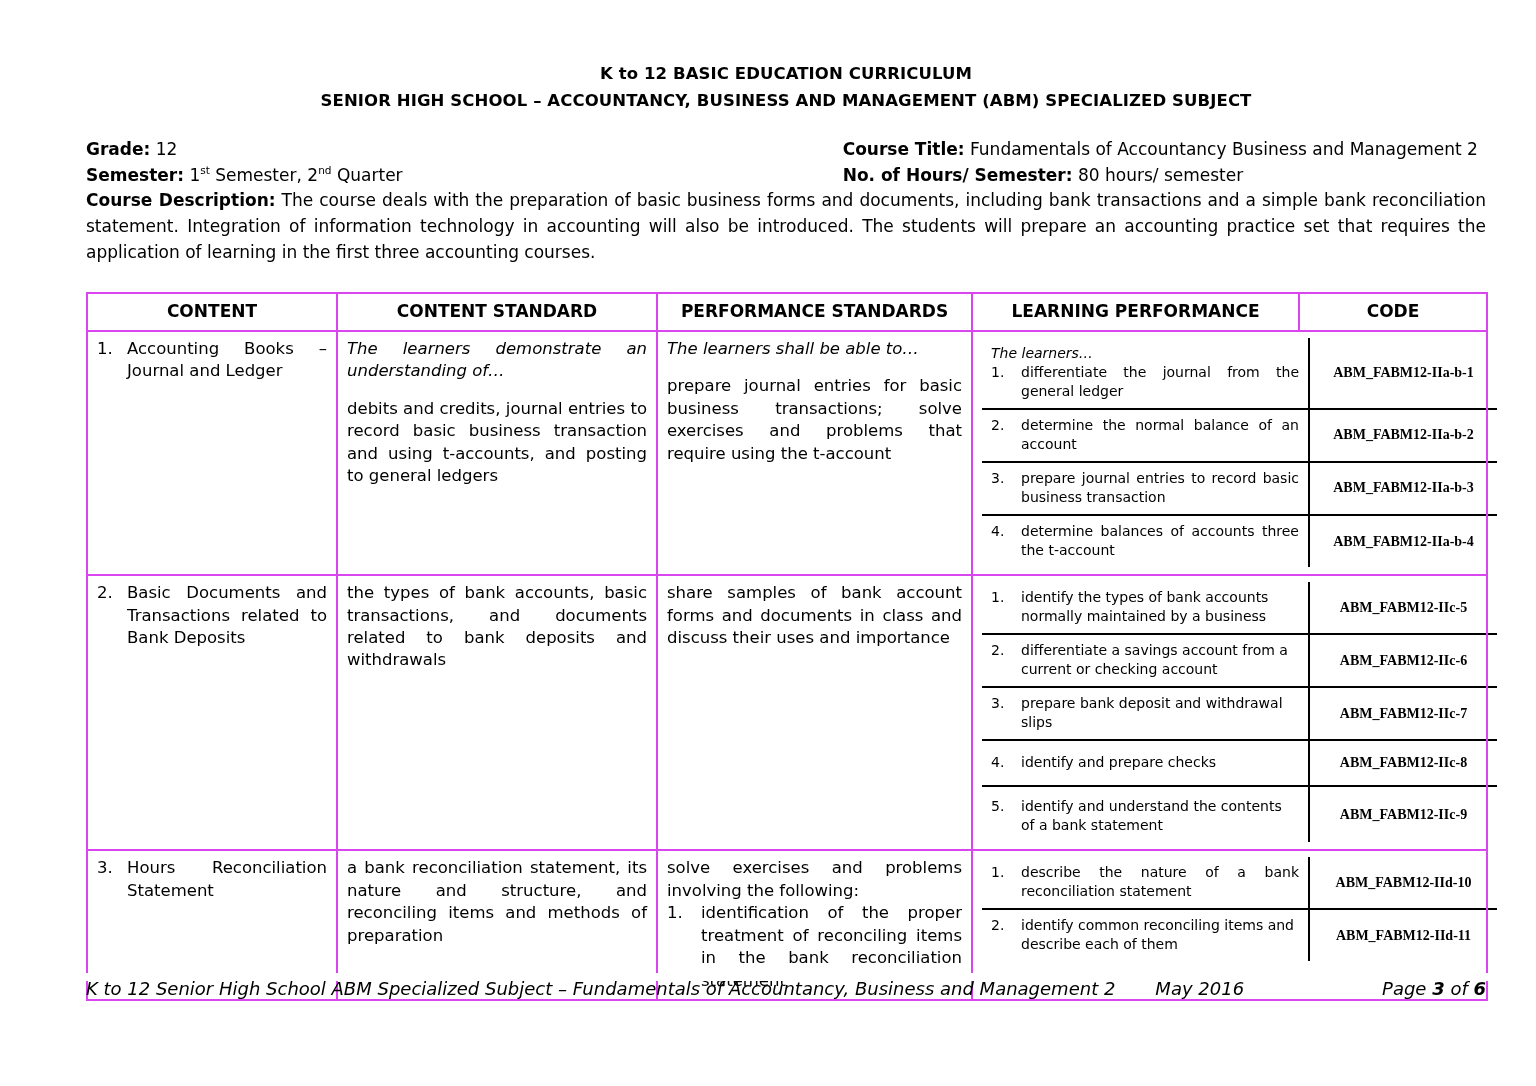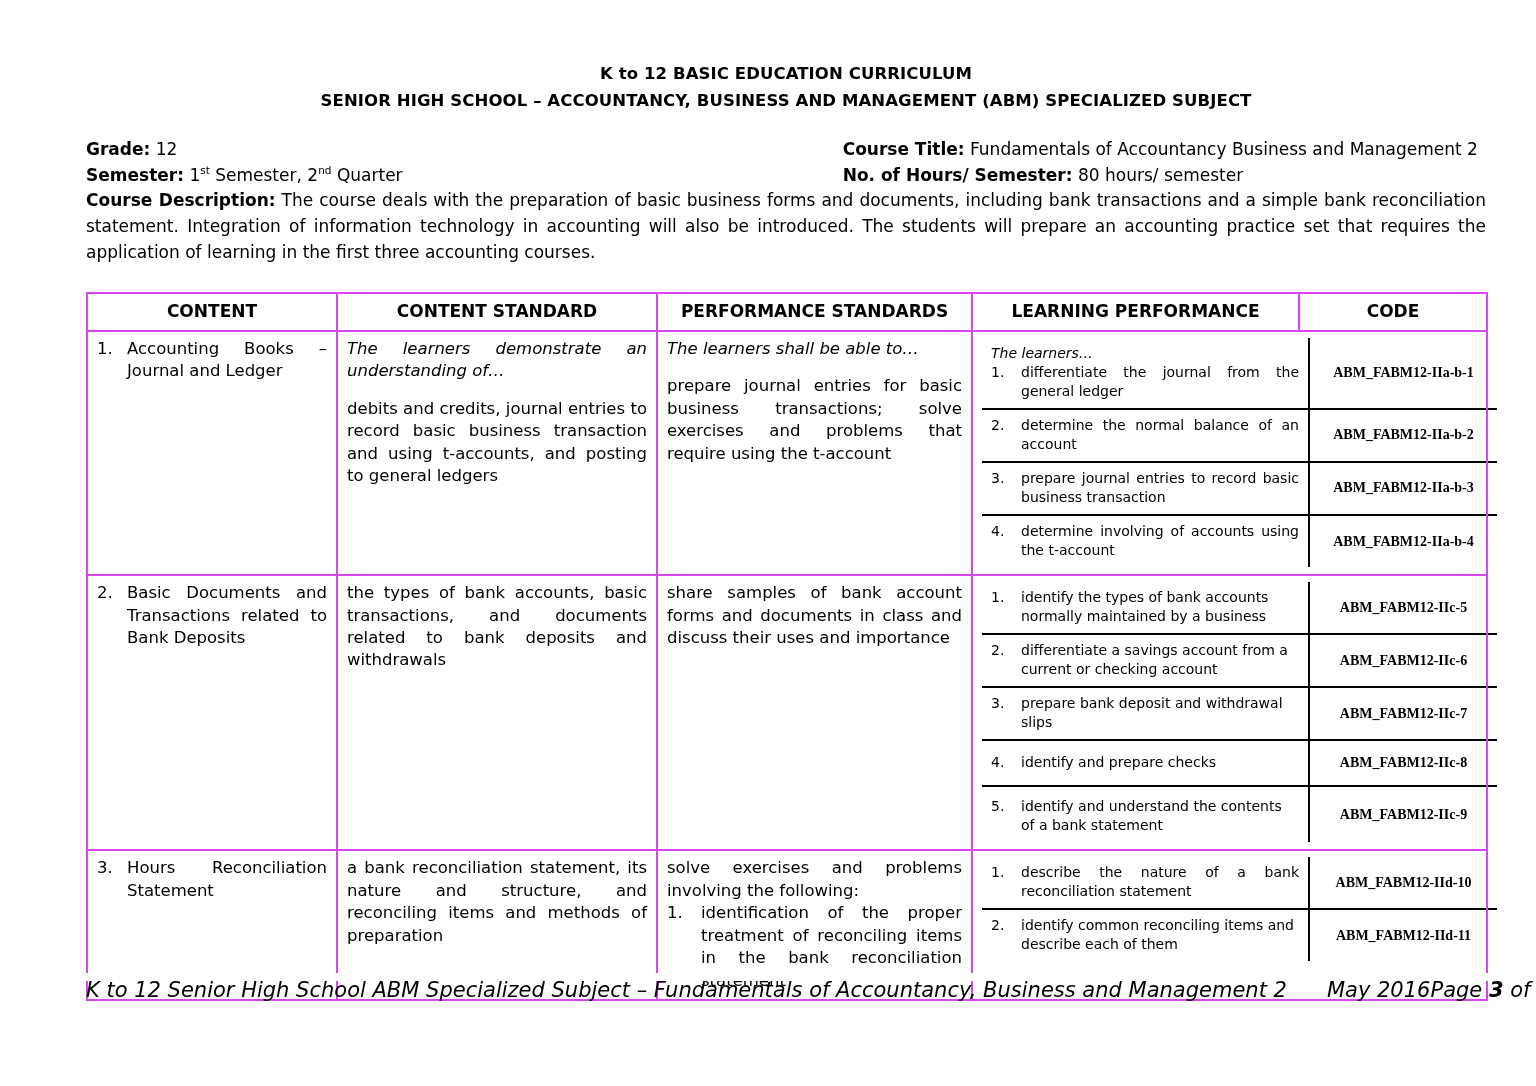--- a/index.html
+++ b/index.html
@@ -119,21 +119,21 @@
   }
   table.sub tr:last-child td { border-bottom: 0; }
   col.s-lc { width: 327px; }
   col.s-code { width: 188px; }
 
   .footer {
     position: absolute;
     left: 68px; right: 68px;
     top: 978px;
     font-style: italic;
-    font-size: 21px;
+    font-size: 18px;
     display: flex;
     align-items: baseline;
   }
   .footer .f-main { white-space: nowrap; }
   .footer .f-date { margin-left: 40px; white-space: nowrap; }
   .footer .f-page { margin-left: auto; white-space: nowrap; }
 
   
   .clip-mask {
     position: absolute;
@@ -245,21 +245,21 @@
                     <span class="num">3.</span>
                     <span class="txt just">prepare journal entries to record basic business transaction</span>
                   </div>
                 </td>
                 <td class="code">ABM_FABM12-IIa-b-3</td>
               </tr>
               <tr>
                 <td>
                   <div class="numitem">
                     <span class="num">4.</span>
-                    <span class="txt just">determine involving of accounts using the t-account</span>
+                    <span class="txt just">determine balances of accounts three the t-account</span>
                   </div>
                 </td>
                 <td class="code">ABM_FABM12-IIa-b-4</td>
               </tr>
             </tbody>
           </table>
         </td>
       </tr>
 
       <tr>

